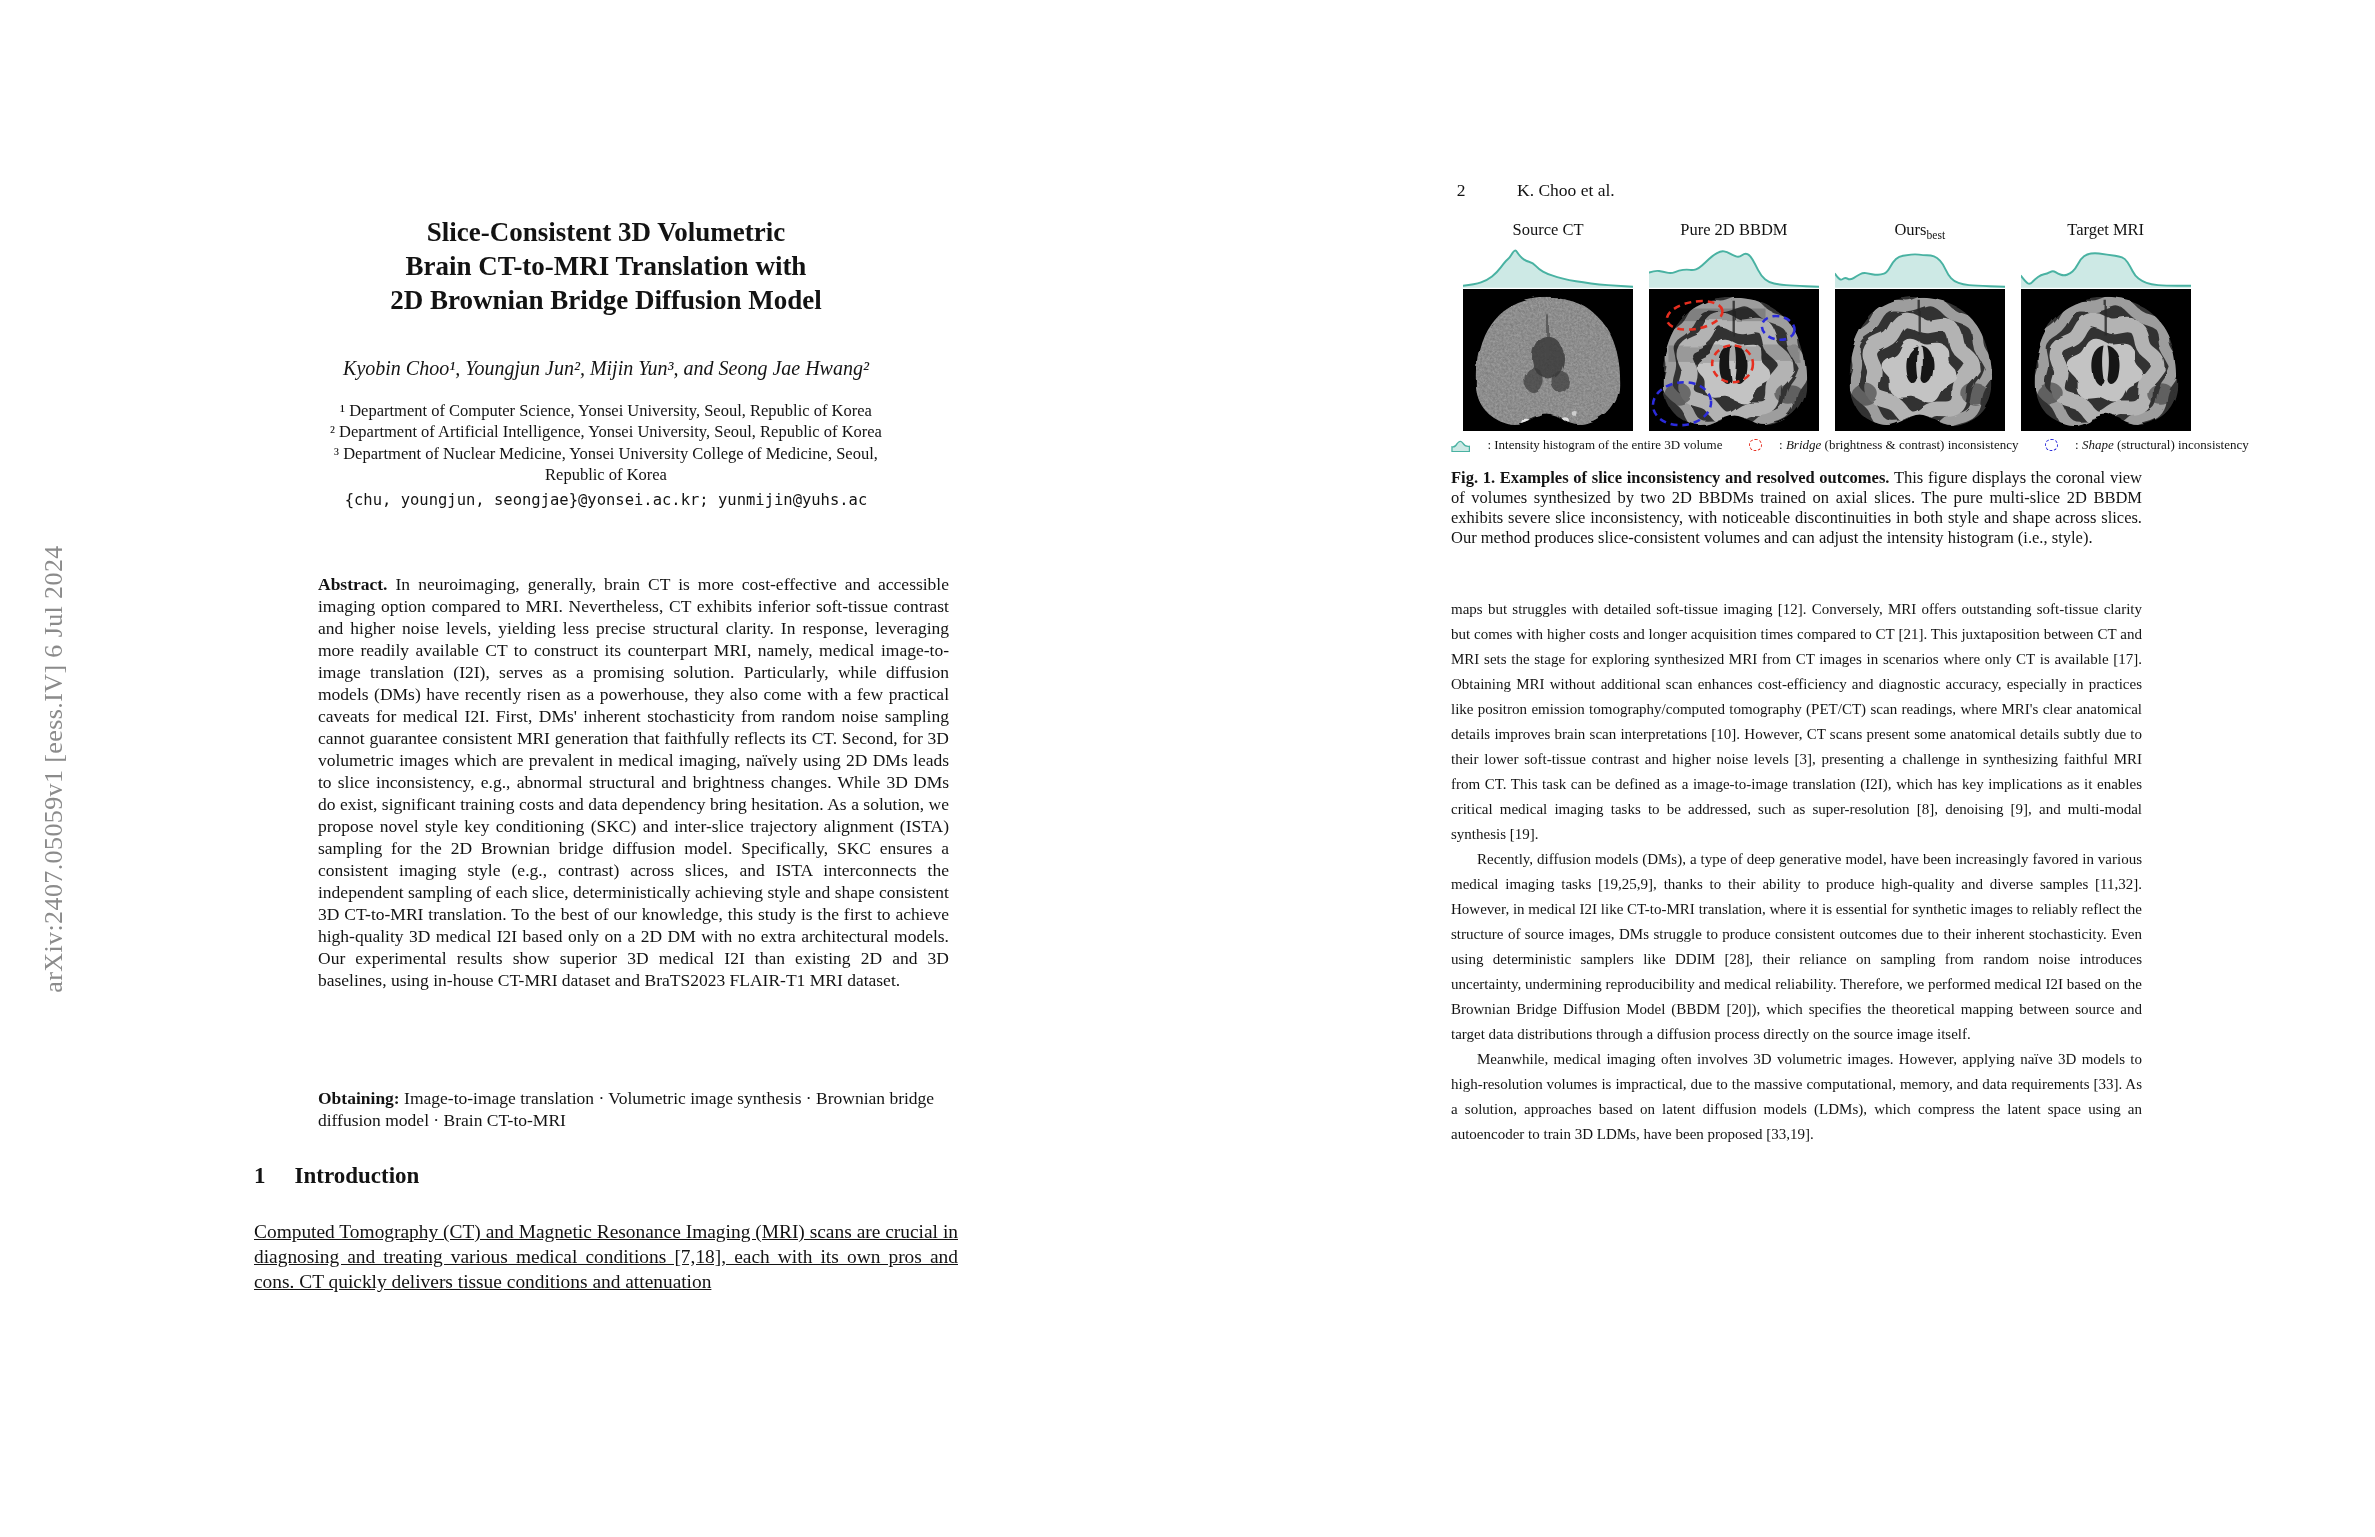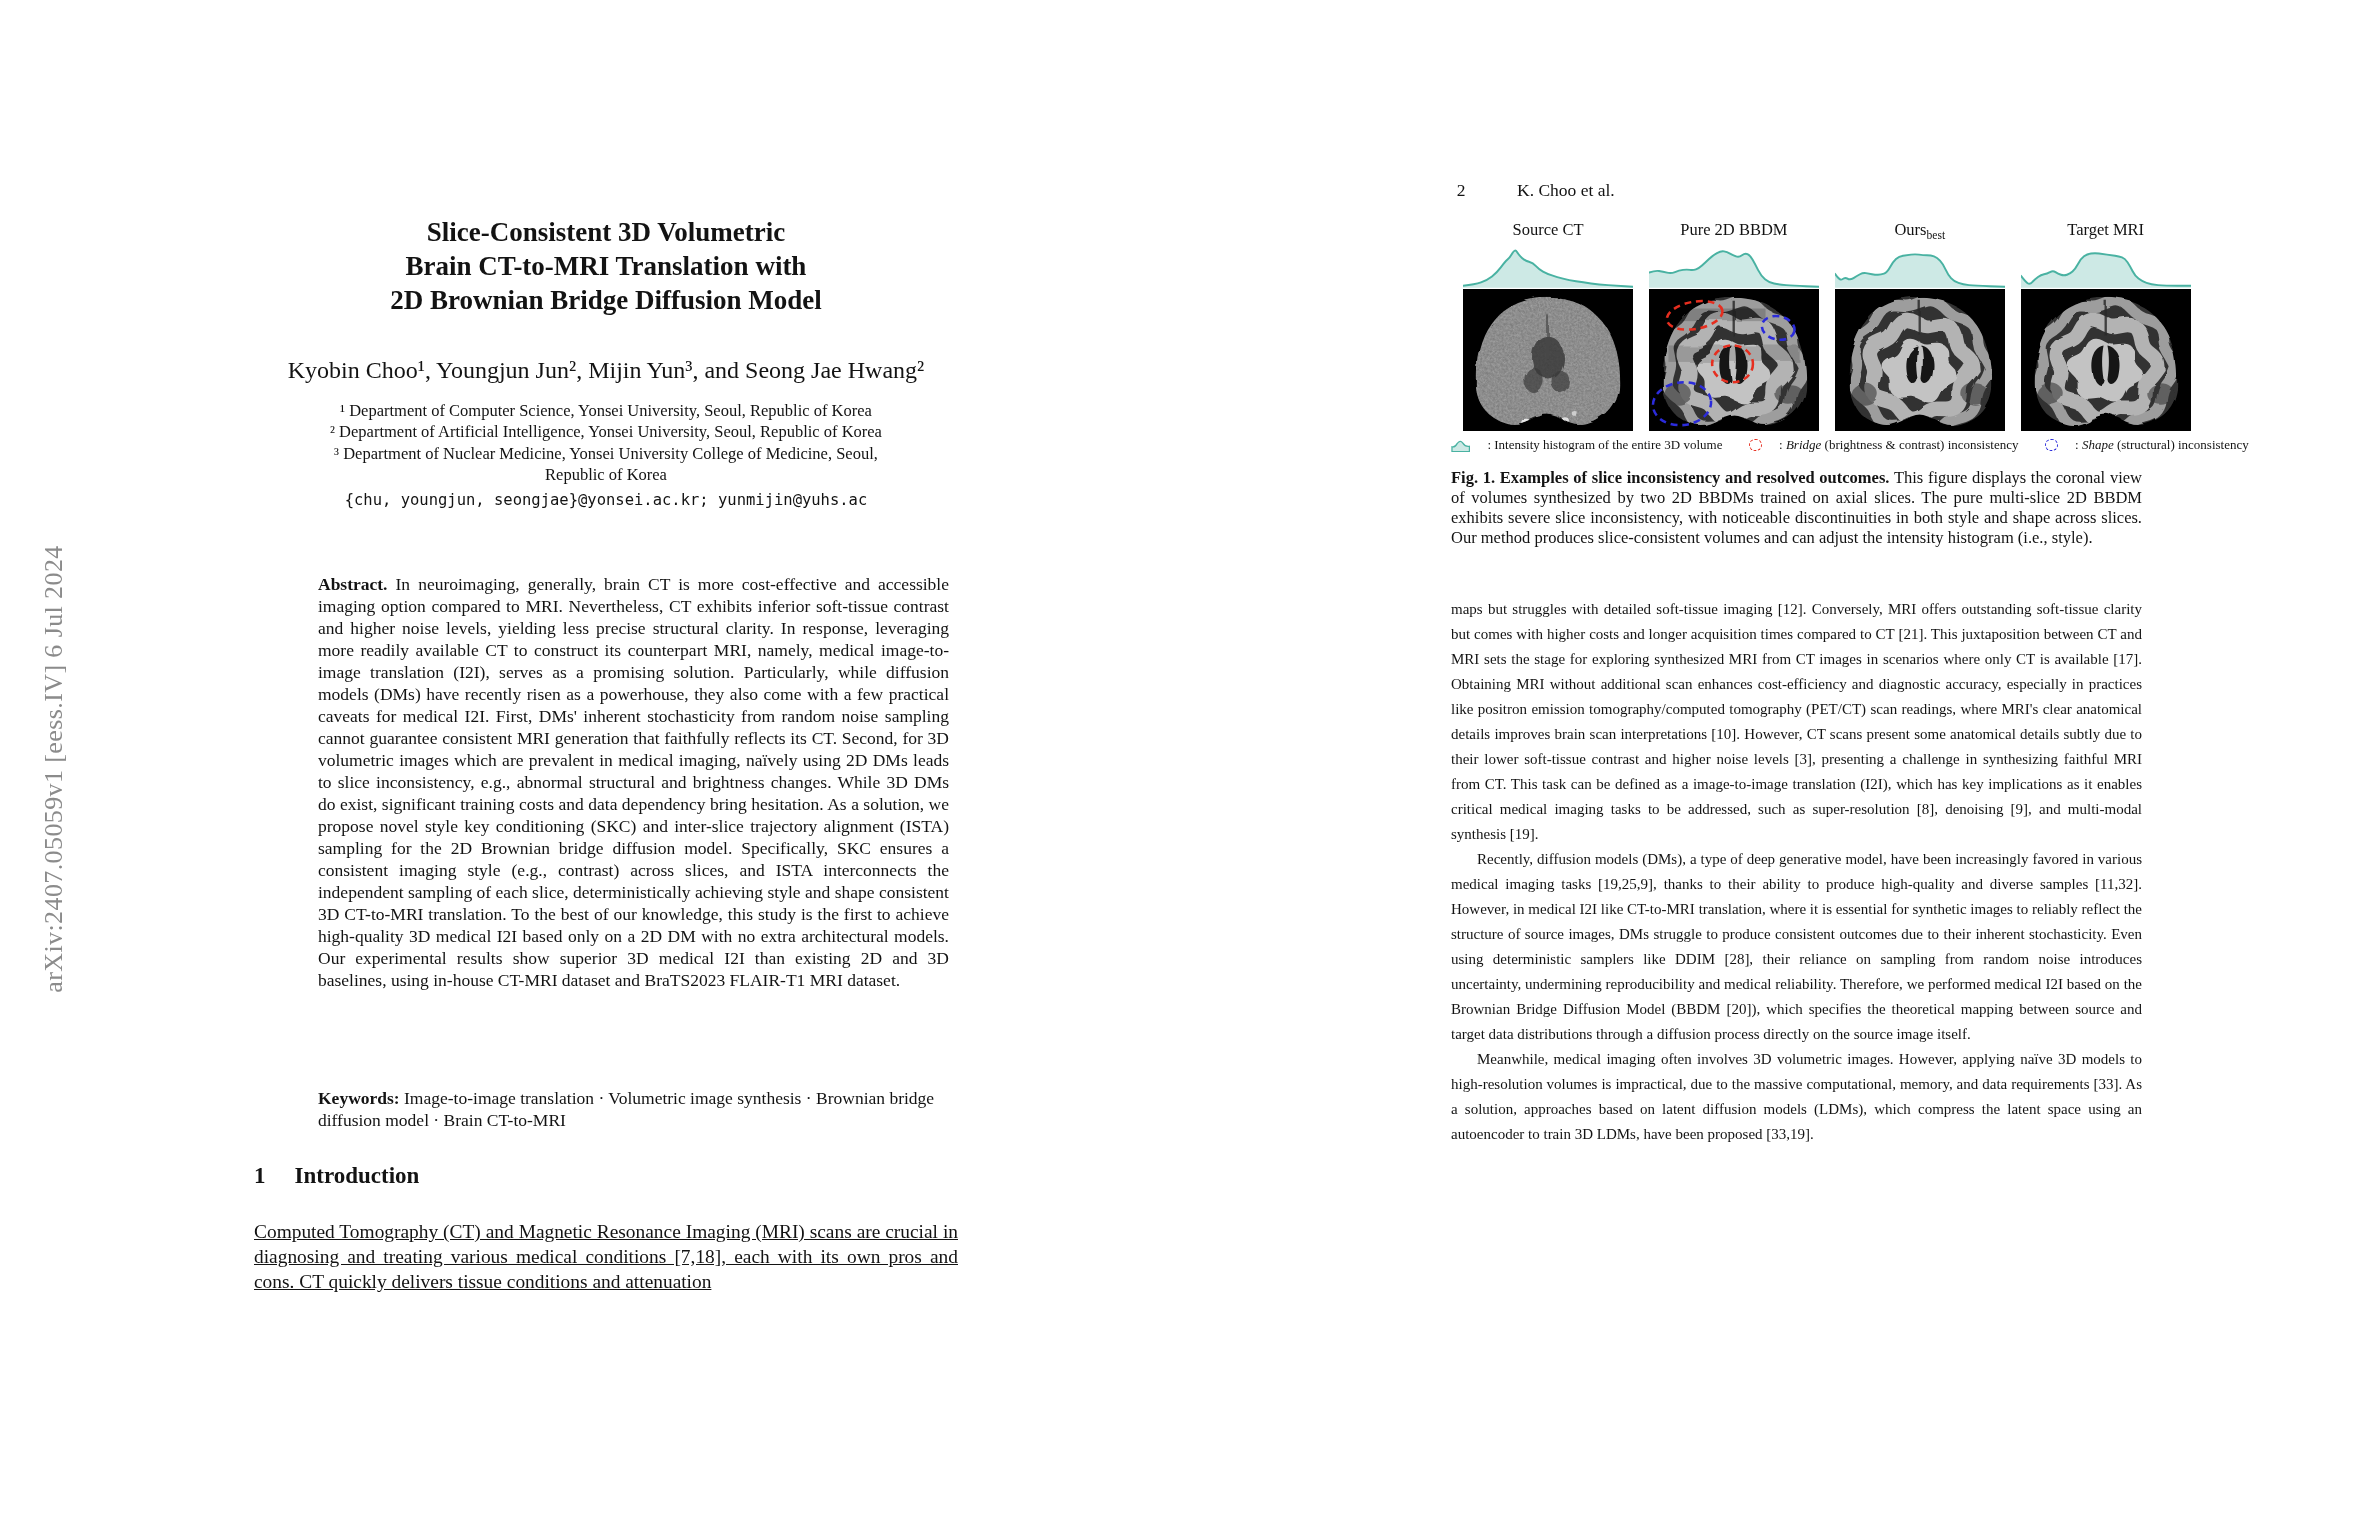--- a/index.html
+++ b/index.html
@@ -6,21 +6,21 @@
   .canvas{position:relative;width:2375px;height:1537px;background:#ffffff;overflow:hidden;
           font-family:"Liberation Serif","DejaVu Serif",serif;color:#131313;}
 
   
   .arxiv-strip{position:absolute;left:54px;top:769px;transform:translate(-50%,-50%) rotate(-90deg);
                white-space:nowrap;color:#8b8b8b;font-size:26px;letter-spacing:0.4px;}
 
   
   .lp-title{position:absolute;left:254px;top:215px;width:704px;text-align:center;
             font-weight:bold;font-size:27px;line-height:34px;}
-  .lp-authors{position:absolute;left:254px;top:357px;width:704px;text-align:center;font-size:24px;}
+  .lp-authors{position:absolute;left:254px;top:357px;width:704px;text-align:center;font-size:20px;font-style:italic;}
   .lp-affils{position:absolute;left:254px;top:400px;width:704px;text-align:center;
              font-size:16.5px;line-height:21.3px;}
   .lp-email{position:absolute;left:254px;top:491px;width:704px;text-align:center;
             font-family:"DejaVu Sans Mono","Liberation Mono",monospace;font-size:15.5px;}
   .lp-abstract{position:absolute;left:318px;top:573px;width:631px;
                font-size:17.5px;line-height:22px;text-align:justify;}
   .lp-keywords{position:absolute;left:318px;top:1087px;width:631px;
                font-size:17.5px;line-height:22px;text-align:left;}
   .lp-section{position:absolute;left:254px;top:1163px;font-size:23px;font-weight:bold;}
   .lp-section .sec-num{margin-right:29px;}
@@ -75,21 +75,21 @@
   </div>
 
   <div class="lp-email">{chu, youngjun, seongjae}@yonsei.ac.kr; yunmijin@yuhs.ac</div>
 
   <div class="lp-abstract">
     <span class="bold">Abstract.</span>
     <span>In neuroimaging, generally, brain CT is more cost-effective and accessible imaging option compared to MRI. Nevertheless, CT exhibits inferior soft-tissue contrast and higher noise levels, yielding less precise structural clarity. In response, leveraging more readily available CT to construct its counterpart MRI, namely, medical image-to-image translation (I2I), serves as a promising solution. Particularly, while diffusion models (DMs) have recently risen as a powerhouse, they also come with a few practical caveats for medical I2I. First, DMs' inherent stochasticity from random noise sampling cannot guarantee consistent MRI generation that faithfully reflects its CT. Second, for 3D volumetric images which are prevalent in medical imaging, naïvely using 2D DMs leads to slice inconsistency, e.g., abnormal structural and brightness changes. While 3D DMs do exist, significant training costs and data dependency bring hesitation. As a solution, we propose novel style key conditioning (SKC) and inter-slice trajectory alignment (ISTA) sampling for the 2D Brownian bridge diffusion model. Specifically, SKC ensures a consistent imaging style (e.g., contrast) across slices, and ISTA interconnects the independent sampling of each slice, deterministically achieving style and shape consistent 3D CT-to-MRI translation. To the best of our knowledge, this study is the first to achieve high-quality 3D medical I2I based only on a 2D DM with no extra architectural models. Our experimental results show superior 3D medical I2I than existing 2D and 3D baselines, using in-house CT-MRI dataset and BraTS2023 FLAIR-T1 MRI dataset.</span>
   </div>
 
   <div class="lp-keywords">
-    <span class="bold">Keywords:</span>
+    <span class="bold">Obtaining:</span>
     <span>Image-to-image translation · Volumetric image synthesis · Brownian bridge diffusion model · Brain CT-to-MRI</span>
   </div>
 
   <div class="lp-section">
     <span class="sec-num">1</span><span>Introduction</span>
   </div>
 
   <div class="lp-intro">Computed Tomography (CT) and Magnetic Resonance Imaging (MRI) scans are crucial in diagnosing and treating various medical conditions [7,18], each with its own pros and cons. CT quickly delivers tissue conditions and attenuation</div>
 
   <div class="rp">

